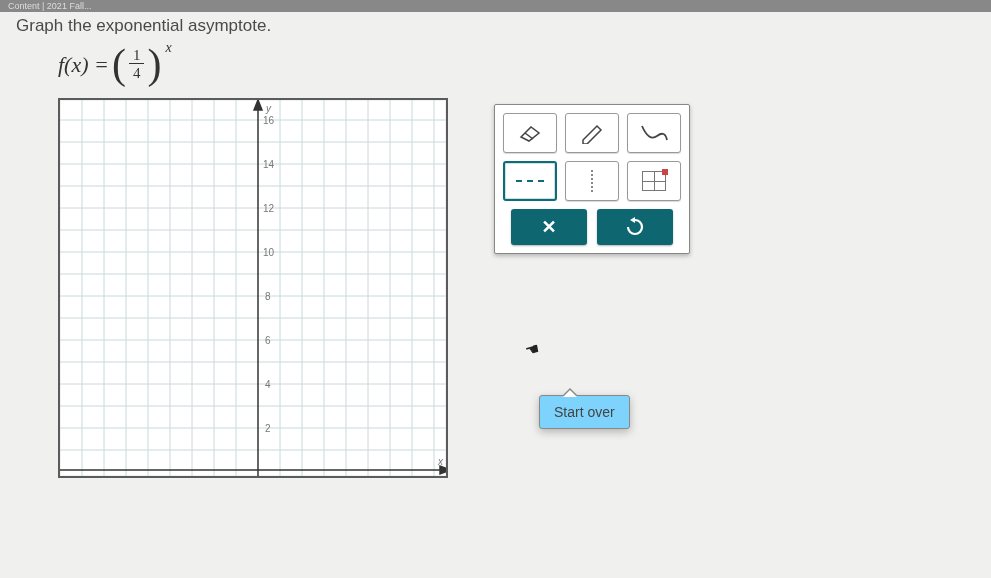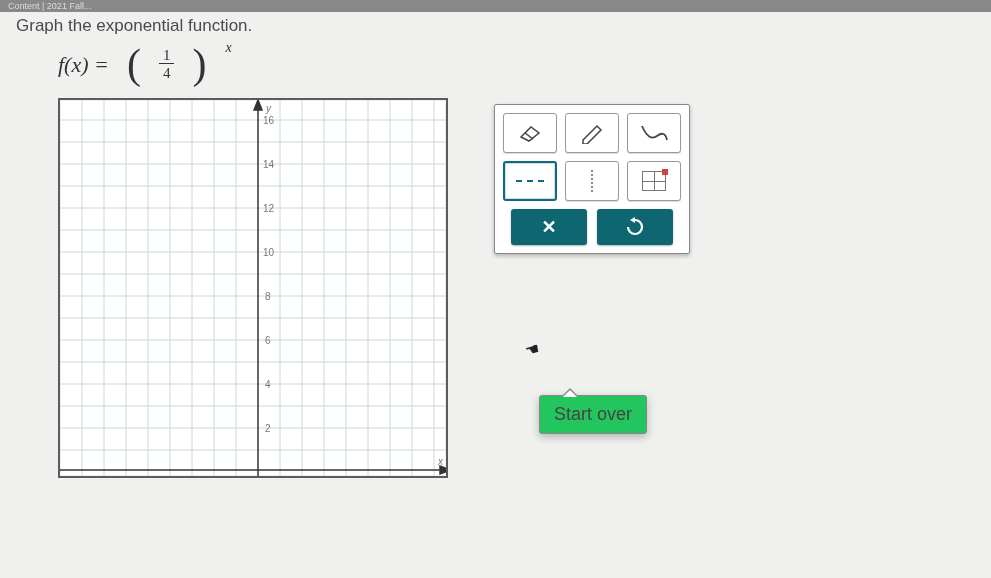--- a/index.html
+++ b/index.html
@@ -28,21 +28,21 @@
       margin-bottom: 10px;
     }
     .formula {
       margin: 12px 0 16px 42px;
       font-family: 'Times New Roman', serif;
       font-size: 22px;
       font-style: italic;
       color: #333;
       display: flex;
       align-items: center;
-      gap: 18px;
+      gap: 3px;
     }
     .formula .fx { }
     .formula .paren {
       font-size: 42px;
       font-weight: normal;
       font-style: normal;
       line-height: 0.8;
     }
     .formula .frac {
       display: inline-flex;
@@ -129,25 +129,25 @@
       justify-content: center;
       cursor: pointer;
       color: #fff;
       box-shadow: 0 1px 2px rgba(0,0,0,0.3);
     }
     .action-btn svg, .action-btn span.glyph {
       color: #fff;
     }
     .tooltip {
       position: absolute;
-      background: #22c55e;
+      background: #7dd3fc;
       border: 1px solid #888;
       border-radius: 3px;
       padding: 8px 14px;
-      font-size: 18px;
+      font-size: 14px;
       color: #444;
       box-shadow: 0 3px 8px rgba(0,0,0,0.25);
       left: 539px;
       top: 395px;
     }
     .tooltip::before {
       content: "";
       position: absolute;
       top: -8px;
       left: 22px;
@@ -194,21 +194,21 @@
     .plot-icon-sq .corner { position:absolute; width:6px;height:6px;background:#c44; top:-3px; right:-3px; }
   </style>
 </head>
 <body>
 
 <div class="header-bar">
   <span>Content | 2021 Fall...</span>
 </div>
 
 <div class="content">
-  <div class="instruction-1">Graph the exponential function.</div>
+  <div class="instruction-1">Graph the exponential asymptote.</div>
 
   <div class="formula">
     <span class="fx">f(x) =</span>
     <span class="paren">(</span>
     <span class="frac">
       <span class="num">1</span>
       <span class="den">4</span>
     </span>
     <span class="paren">)</span>
     <span class="exp">x</span>

